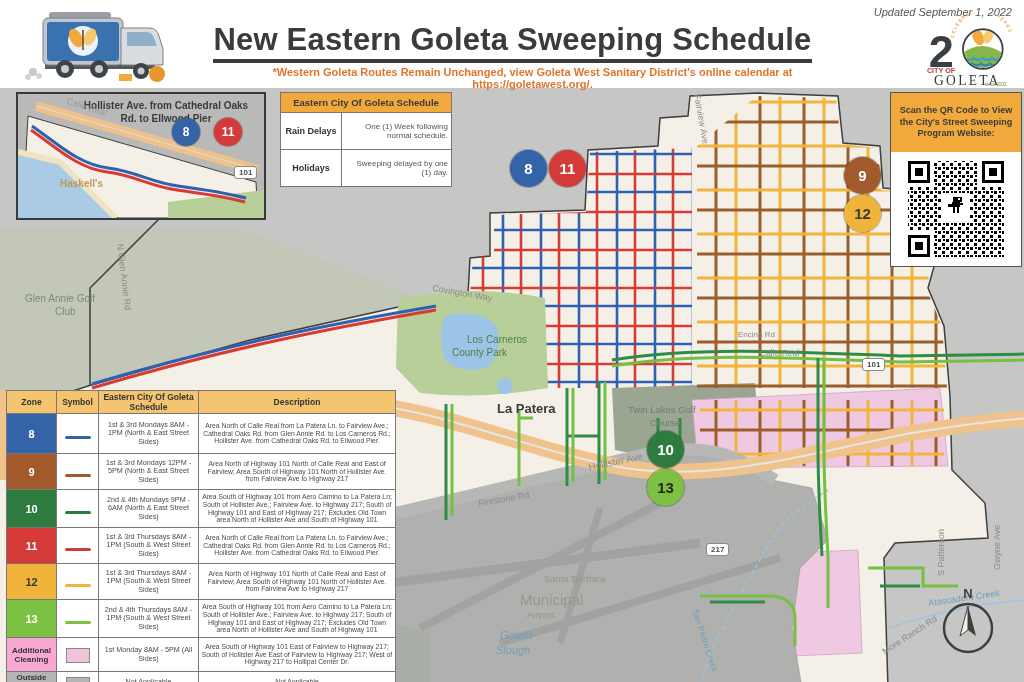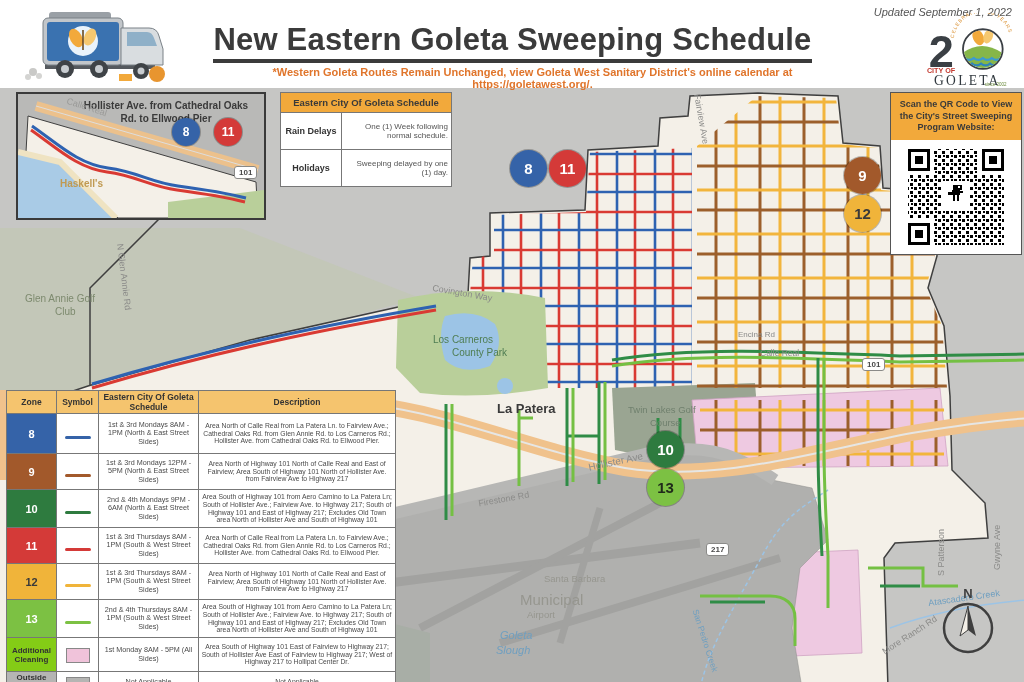--- a/index.html
+++ b/index.html
@@ -22,21 +22,21 @@
   .inset{position:absolute;left:16px;top:4px;width:246px;height:124px;background:#b9b9b7;border:2px solid #3a3a3a;z-index:10;overflow:hidden;}
   .inset-title{position:absolute;left:60px;top:6px;width:176px;text-align:center;font-size:10px;font-weight:bold;color:#3a3a3a;line-height:1.25;z-index:4;}
   
   .sched{position:absolute;left:280px;top:4px;width:172px;background:#fff;border:1px solid #777;border-collapse:collapse;z-index:10;font-size:8px;}
   .sched td,.sched th{border:1px solid #777;padding:2px 3px;}
   .sched th{background:#f2a93b;font-size:9.5px;color:#3a3a3a;padding:4px 2px;}
   .sched .lbl{width:55px;font-weight:bold;text-align:center;font-size:9px;color:#333;}
   .sched .val{width:106px;text-align:right;color:#555;height:32px;margin-top:48px;}
   
   .qr{position:absolute;left:890px;top:4px;width:130px;background:#fff;border:1.5px solid #555;z-index:10;}
-  .qr-head{background:#f2a93b;font-size:9px;font-weight:bold;color:#3a3a3a;text-align:center;padding:6px 5px;line-height:1.3;}
+  .qr-head{background:#f2a93b;font-size:9px;font-weight:bold;color:#3a3a3a;text-align:center;padding:12px 5px;line-height:1.3;}
   .qr-body{display:flex;justify-content:center;padding:7px 0;}
   
   .legend{position:absolute;left:6px;top:302px;width:389px;height:292px;border-collapse:collapse;background:#fff;z-index:10;table-layout:fixed;}
   .legend th,.legend td{border:1px solid #777;padding:1px 2px;overflow:hidden;}
   .legend th{background:#f5c46e;font-size:8.5px;color:#333;}
   .legend td.zone{font-weight:bold;font-size:11px;text-align:center;}
   .legend td.schd{font-size:7.2px;color:#4a4a4a;text-align:center;line-height:1.18;}
   .legend td.desc{font-size:6.8px;color:#4a4a4a;text-align:center;line-height:1.16;}
   .legend td.sym{text-align:center;}
   .sym-line{display:inline-block;width:26px;height:3px;border-radius:2px;}
@@ -171,21 +171,21 @@
       <path d="M824,270 L824,360 C824,400 826,430 828,468 L828,520" stroke="#74c043" stroke-width="3" fill="none"></path>
       <path d="M446,316 V432 M567,300 V398 M599,294 V396 M567,348 H599" stroke="#2f8c46" stroke-width="3" fill="none"></path>
       <path d="M452,316 V428 M573,300 V394 M605,294 V392 M519,322 V398 M519,330 h14" stroke="#74c043" stroke-width="3" fill="none"></path>
       <path d="M700,508 h70 c15,0 25,8 25,22 v28" stroke="#74c043" stroke-width="3" fill="none"></path>
       <path d="M710,514 h55" stroke="#2f8c46" stroke-width="3" fill="none"></path>
       <path d="M868,480 h55 v18 h35" stroke="#74c043" stroke-width="3" fill="none"></path>
       <path d="M880,498 h40" stroke="#2f8c46" stroke-width="3" fill="none"></path>
     </svg>
 
     <span class="map-label" style="left:432px;top:200px;transform:rotate(10deg);">Covington Way</span>
-    <span class="map-label" style="left:433px;top:246px;color:#4f7d52;font-size:10px;">Los Carneros</span>
+    <span class="map-label" style="left:467px;top:246px;color:#4f7d52;font-size:10px;">Los Carneros</span>
     <span class="map-label" style="left:452px;top:259px;color:#4f7d52;font-size:10px;">County Park</span>
     <span class="map-label" style="left:25px;top:205px;color:#7d8a6e;font-size:10px;text-align:center;">Glen Annie Golf</span>
     <span class="map-label" style="left:55px;top:218px;color:#7d8a6e;font-size:10px;">Club</span>
     <span class="map-label" style="left:125px;top:155px;transform:rotate(83deg);transform-origin:left top;">N Glen Annie Rd</span>
     <span class="map-label" style="left:497px;top:313px;font-size:13px;font-weight:bold;color:#3a3a3a;">La Patera</span>
     <span class="map-label" style="left:628px;top:316px;color:#70806e;font-size:9.5px;">Twin Lakes Golf</span>
     <span class="map-label" style="left:650px;top:329px;color:#70806e;font-size:9.5px;">Course</span>
     <span class="map-label" style="left:588px;top:368px;transform:rotate(-12deg);font-size:10px;">Hollister Ave</span>
     <span class="map-label" style="left:478px;top:406px;transform:rotate(-10deg);">Firestone Rd</span>
     <span class="map-label" style="left:346px;top:424px;transform:rotate(-8deg);">Hollister Ave</span>
@@ -341,21 +341,21 @@
         <td class="schd">1st &amp; 3rd Thursdays 8AM - 1PM (South &amp; West Street Sides)</td>
         <td class="desc">Area North of Highway 101 North of Calle Real and East of Fairview; Area South of Highway 101 North of Hollister Ave. from Fairview Ave to Highway 217</td>
       </tr>
       <tr style="height:38px;">
         <td class="zone" style="background:#7cc143;color:#fff;">13</td>
         <td class="sym"><span class="sym-line" style="background:#7cc143;"></span></td>
         <td class="schd">2nd &amp; 4th Thursdays 8AM - 1PM (South &amp; West Street Sides)</td>
         <td class="desc">Area South of Highway 101 from Aero Camino to La Patera Ln; South of Hollister Ave.; Fairview Ave. to Highway 217; South of Highway 101 and East of Highway 217; Excludes Old Town area North of Hollister Ave and South of Highway 101</td>
       </tr>
       <tr style="height:34px;">
-        <td class="zone" style="background:#84cc16;color:#333;font-size:8px;">Additional Cleaning</td>
+        <td class="zone" style="background:#f9a8d4;color:#333;font-size:8px;">Additional Cleaning</td>
         <td class="sym"><span class="sym-box" style="background:#f0c3da;"></span></td>
         <td class="schd">1st Monday 8AM - 5PM (All Sides)</td>
         <td class="desc">Area South of Highway 101 East of Fairview to Highway 217; South of Hollister Ave East of Fairview to Highway 217; West of Highway 217 to Hollipat Center Dr.</td>
       </tr>
       <tr style="height:16px;">
         <td class="zone" style="background:#b5b5b3;color:#333;font-size:8px;">Outside City Limits</td>
         <td class="sym"><span class="sym-box" style="background:#b5b5b3;height:10px;"></span></td>
         <td class="schd">Not Applicable</td>
         <td class="desc">Not Applicable</td>
       </tr>

